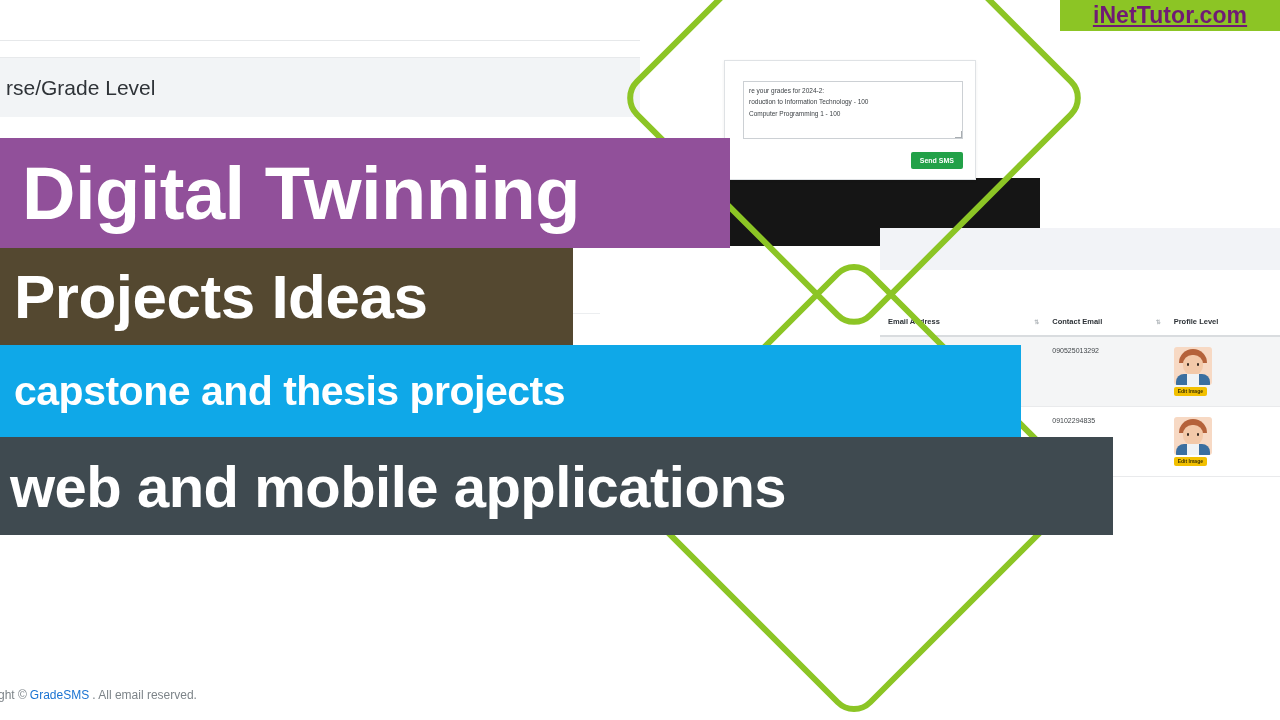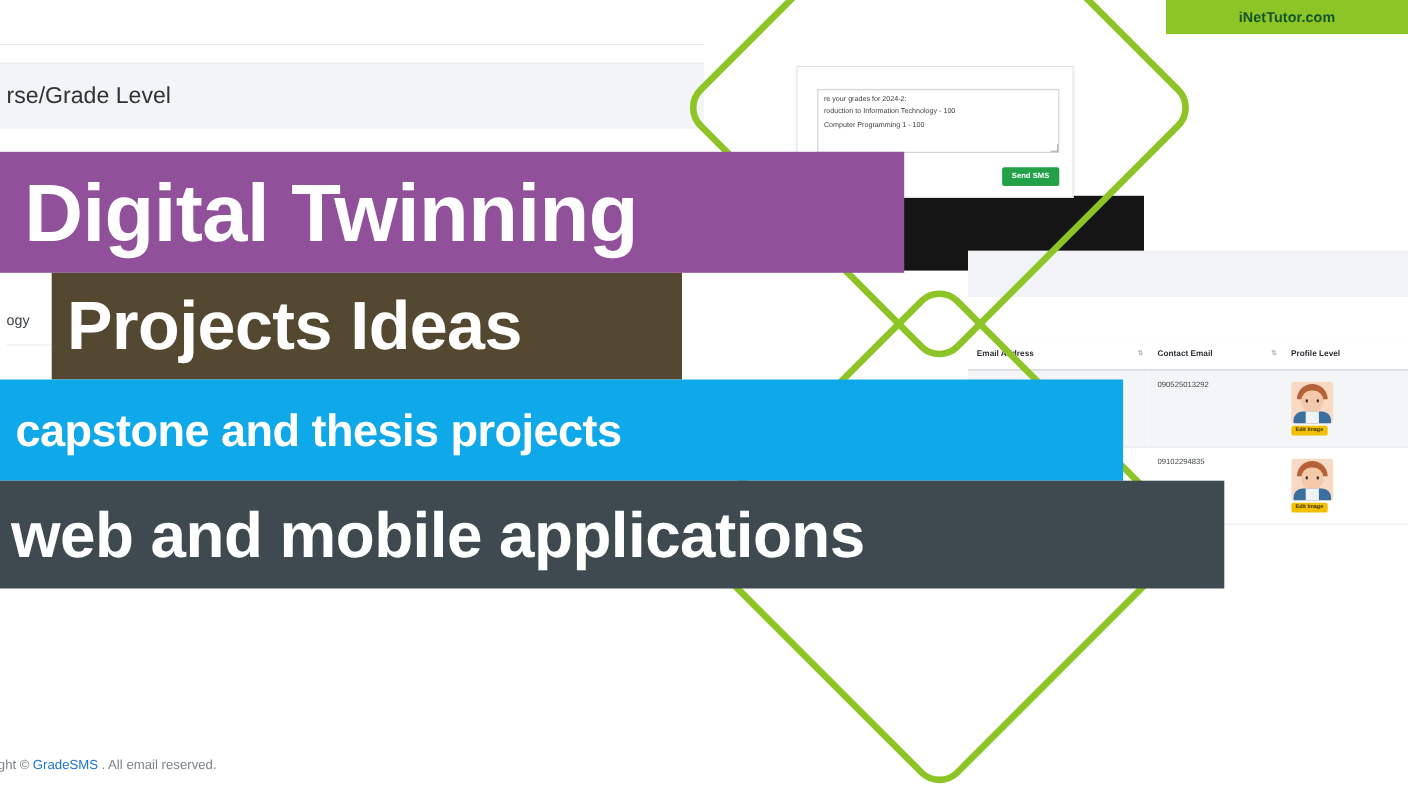--- a/index.html
+++ b/index.html
@@ -317,36 +317,35 @@
     align-items: center;
     color: #ffffff;
   }
   .band-text {
     white-space: nowrap;
     font-weight: bold;
   }
   .band-1 {
     left: 0;
     top: 138px;
-    width: 822px;
+    width: 730px;
     height: 110px;
     background: #91509a;
   }
   .band-1 .band-text {
     font-size: 74px;
     padding-left: 22px;
     letter-spacing: -0.5px;
   }
   .band-2 {
     left: 0;
     top: 248px;
     width: 573px;
     height: 97px;
     background: #544830;
-    margin-left: 47px;
   }
   .band-2 .band-text {
     font-size: 62px;
     padding-left: 14px;
     letter-spacing: -0.5px;
   }
   .band-3 {
     left: 0;
     top: 345px;
     width: 1021px;
@@ -377,24 +376,25 @@
     right: 0;
     top: 0;
     width: 220px;
     height: 31px;
     background: #8cc525;
     display: flex;
     align-items: center;
     justify-content: center;
   }
   .brand-badge-text {
-    color: #14532d;
-    font-size: 13px;
+    color: #701a75;
+    font-size: 23px;
     font-weight: bold;
     letter-spacing: 0.1px;
+    text-decoration: underline;
   }
 </style>
 </head>
 <body>
 
 <div id="stage">
 
   <div class="bg-layer">
 
     <div class="app-left">

